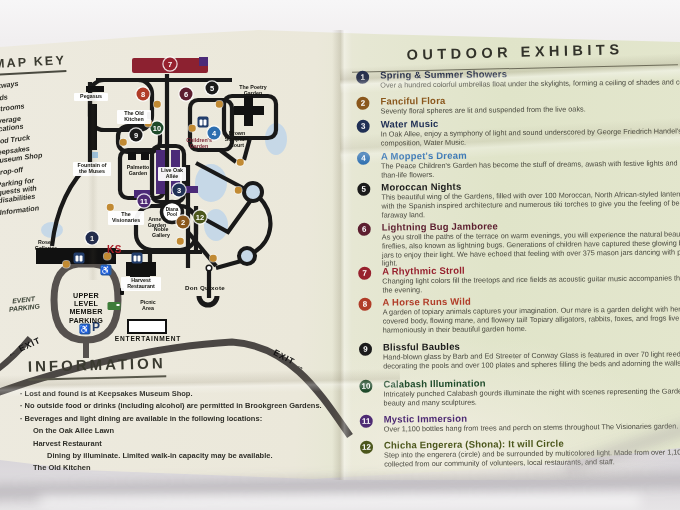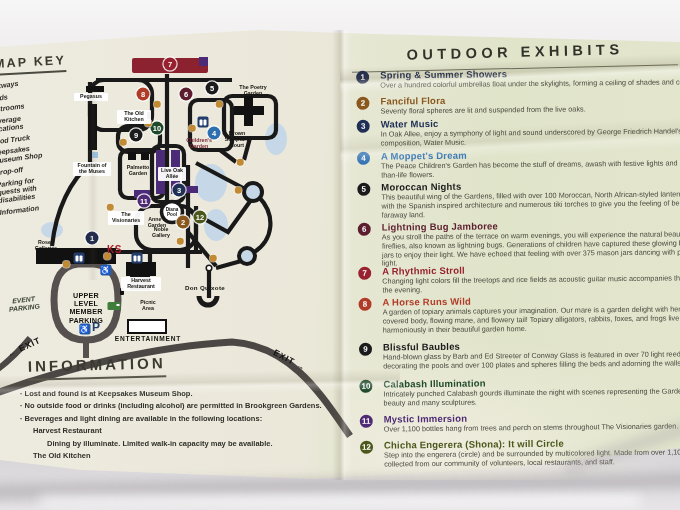--- a/index.html
+++ b/index.html
@@ -223,20 +223,21 @@
         <h3 class="exh-name" style="color: rgb(76, 87, 28);">Chicha Engerera (Shona): It will Circle</h3>
         <p class="exh-desc">Step into the engerera (circle) and be surrounded by multicolored light. Made from over 1,100 bottles collected from our community of volunteers, local restaurants, and staff.</p>
       </article>
     </div>
 
   <div class="info-title">INFORMATION</div>
   <div class="infolines">
       <div class="info-line l0">· Lost and found is at Keepsakes Museum Shop.</div>
       <div class="info-line l0">· No outside food or drinks (including alcohol) are permitted in Brookgreen Gardens.</div>
       <div class="info-line l0">· Beverages and light dining are available in the following locations:</div>
+      <div class="info-line l1">On the Oak Allée Lawn</div>
       <div class="info-line l1">Harvest Restaurant</div>
       <div class="info-line l2">Dining by illuminate. Limited walk-in capacity may be available.</div>
       <div class="info-line l1">The Old Kitchen</div>
     </div>
 
   <div id="markers" style="position:absolute;left:0;top:0;width:680px;height:510px;">
       <div class="mbadge" style="left: 92px; top: 238px; background: rgb(31, 42, 77);">1</div>
       <div class="mbadge" style="left: 183px; top: 222px; background: rgb(138, 87, 28);">2</div>
       <div class="mbadge" style="left: 179px; top: 190px; background: rgb(32, 48, 85);">3</div>
       <div class="mbadge" style="left: 214px; top: 133px; background: rgb(46, 111, 176);">4</div>

